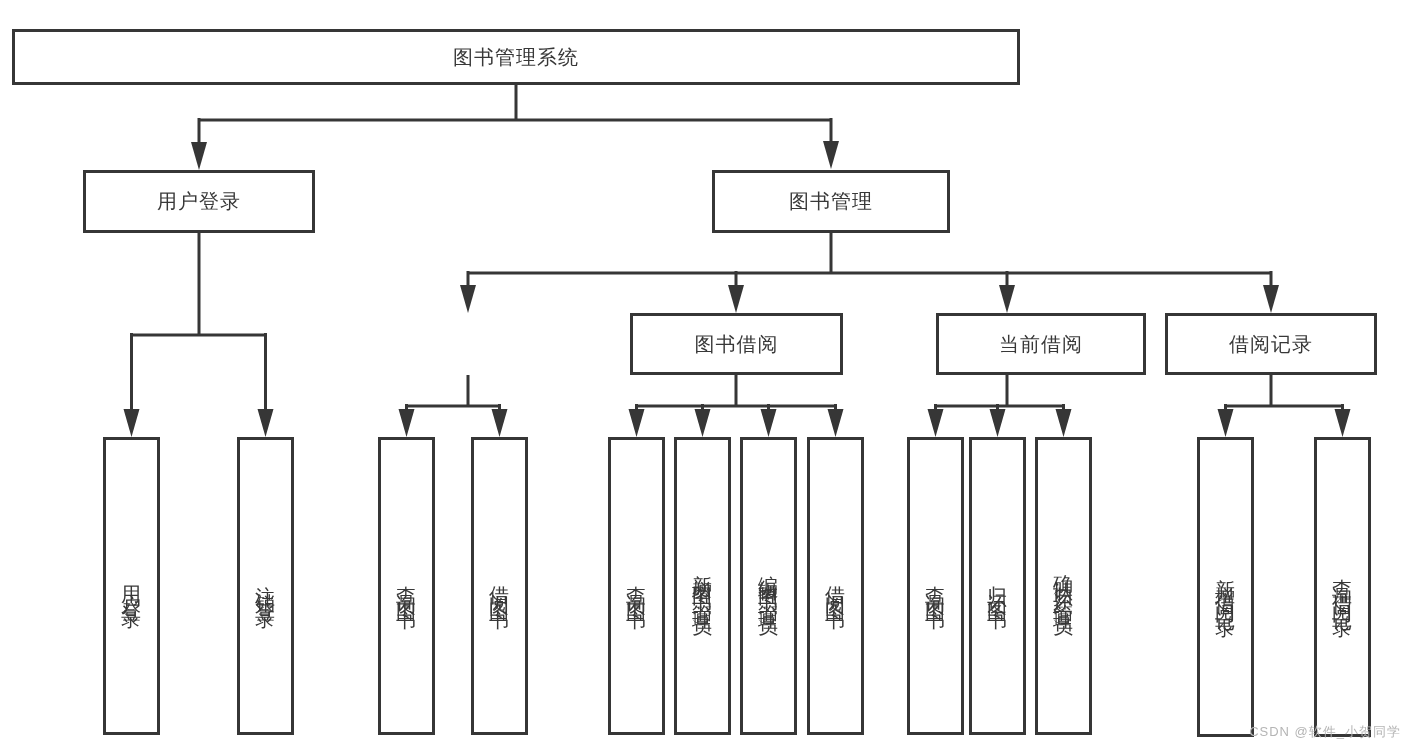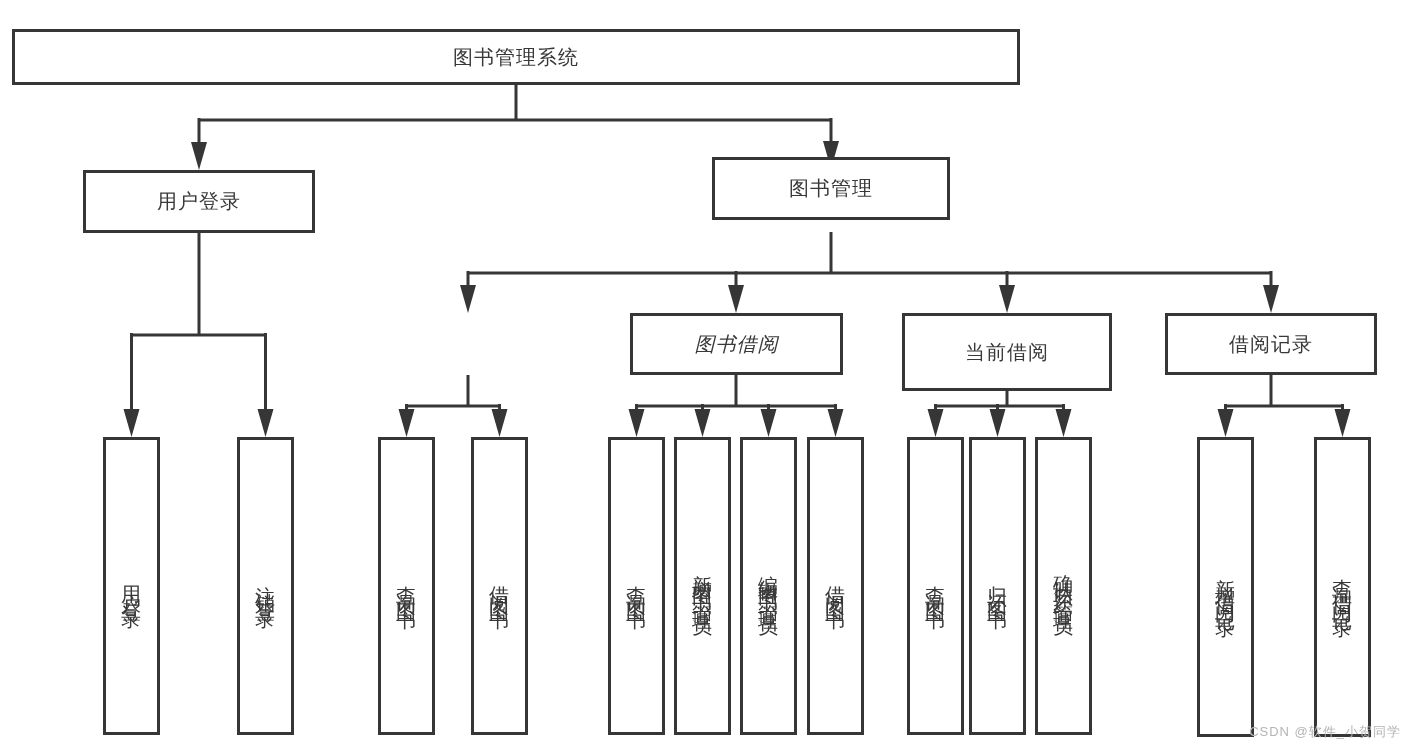--- a/index.html
+++ b/index.html
@@ -94,24 +94,24 @@
       <path d="M997.5,437 L989.5,409 L1005.5,409 Z"></path>
       <path d="M1063.5,437 L1055.5,409 L1071.5,409 Z"></path>
       <path d="M1225.5,437 L1217.5,409 L1233.5,409 Z"></path>
       <path d="M1342.5,437 L1334.5,409 L1350.5,409 Z"></path>
     </g>
   </svg>
 
   <div class="node hbox" style="left:12px; top:13px; width:1008px; height:56px;margin-top:16px;">图书管理系统</div>
 
   <div class="node hbox" style="left:83px; top:170px; width:232px; height:63px;">用户登录</div>
-  <div class="node hbox" style="left:712px; top:157px; width:238px; height:63px;">图书管理</div>
+  <div class="node hbox" style="left:712px; top:170px; width:238px; height:63px;">图书管理</div>
 
-  <div class="node hbox" style="left:630px; top:313px; width:213px; height:62px;font-style:italic;">图书借阅</div>
-  <div class="node hbox" style="left:902px; top:313px; width:210px; height:78px;">当前借阅</div>
+  <div class="node hbox" style="left:630px; top:313px; width:213px; height:62px;">图书借阅</div>
+  <div class="node hbox" style="left:936px; top:313px; width:210px; height:62px;">当前借阅</div>
   <div class="node hbox" style="left:1165px; top:313px; width:212px; height:62px;">借阅记录</div>
 
   <div class="node vbox" style="left:103px; top:437px; width:57px; height:298px;">用户登录</div>
   <div class="node vbox" style="left:237px; top:437px; width:57px; height:298px;">注销登录</div>
 
   <div class="node vbox" style="left:378px; top:437px; width:57px; height:298px;">查询图书</div>
   <div class="node vbox" style="left:471px; top:437px; width:57px; height:298px;">借阅图书</div>
 
   <div class="node vbox" style="left:608px; top:437px; width:57px; height:298px;">查询图书</div>
   <div class="node vbox long" style="left:674px; top:437px; width:57px; height:298px;">新增图书（管理员）</div>

